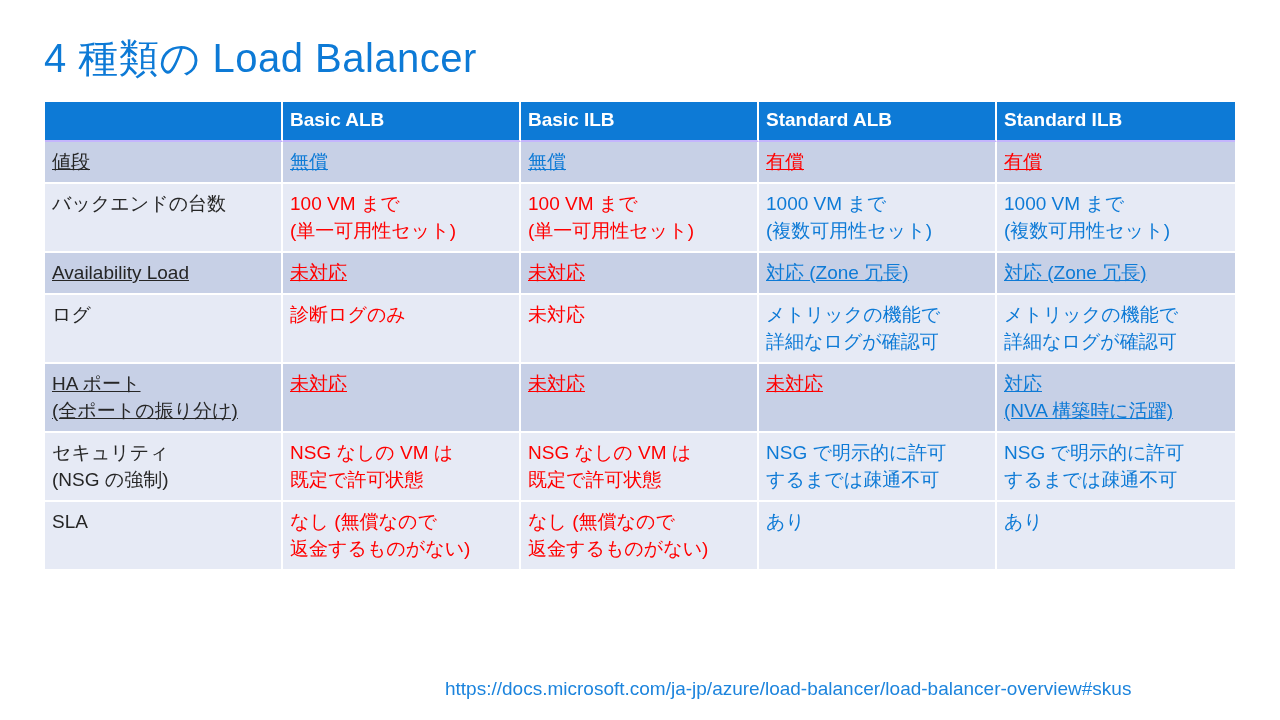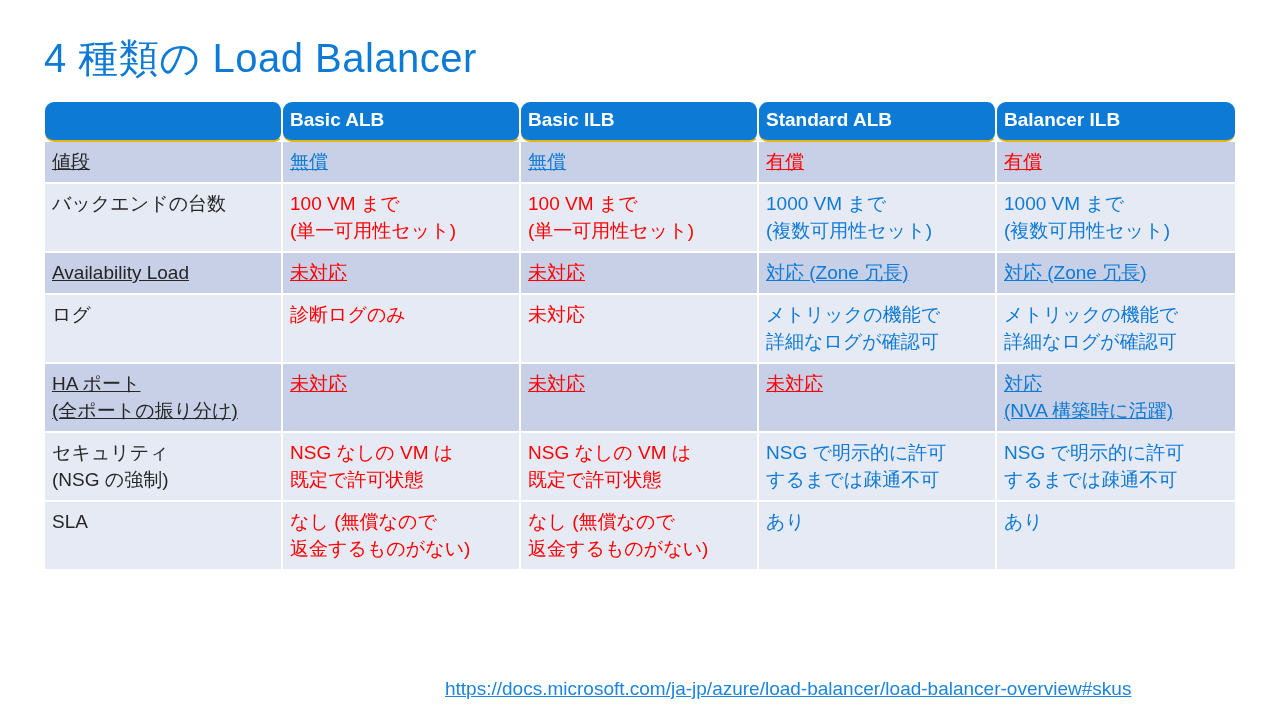--- a/index.html
+++ b/index.html
@@ -61,23 +61,22 @@
 
   
   #comparison-table thead th {
     background: #0d7ad6;
     color: #ffffff;
     font-weight: bold;
     font-size: 19px;
     line-height: 26px;
     height: 38px;
     padding-top: 5px;
-    border-bottom: 2px solid #eab308;
+    border-bottom: 2px solid #c4b5fd;
     border-right: 2px solid #ffffff;
-    border-radius: 9px;
   }
   #comparison-table thead th.hdr-blank { background: #0d7ad6; }
 
   
   #comparison-table tbody tr.band-dark  td { background: #c7d0e6; text-decoration: underline; }
   #comparison-table tbody tr.band-light td { background: #e6eaf5; }
 
   
   td.row-label {
     color: #262626;
@@ -96,21 +95,20 @@
   td.cell.v-blue { color: #0d7ad6; }
 
   
   #source-link {
     position: absolute;
     left: 445px;
     top: 676px;
     font-size: 19px;
     line-height: 26px;
     color: #1c84dd;
-    text-decoration: underline;
     white-space: nowrap;
     cursor: pointer;
   }
 </style>
 </head>
 <body>
 
 <div id="slide">
 
   <div id="slide-title">4 種類の Load Balancer</div>
@@ -122,21 +120,21 @@
       <col class="c-data">
       <col class="c-data">
       <col class="c-data">
     </colgroup>
     <thead>
       <tr>
         <th class="hdr-blank"></th>
         <th>Basic ALB</th>
         <th>Basic ILB</th>
         <th>Standard ALB</th>
-        <th>Balancer ILB</th>
+        <th>Standard ILB</th>
       </tr>
     </thead>
     <tbody id="table-body">
         <tr class="band-dark">
           <td class="row-label">値段</td>
           <td class="cell v-blue">無償</td>
           <td class="cell v-blue">無償</td>
           <td class="cell v-red">有償</td>
           <td class="cell v-red">有償</td>
         </tr>

